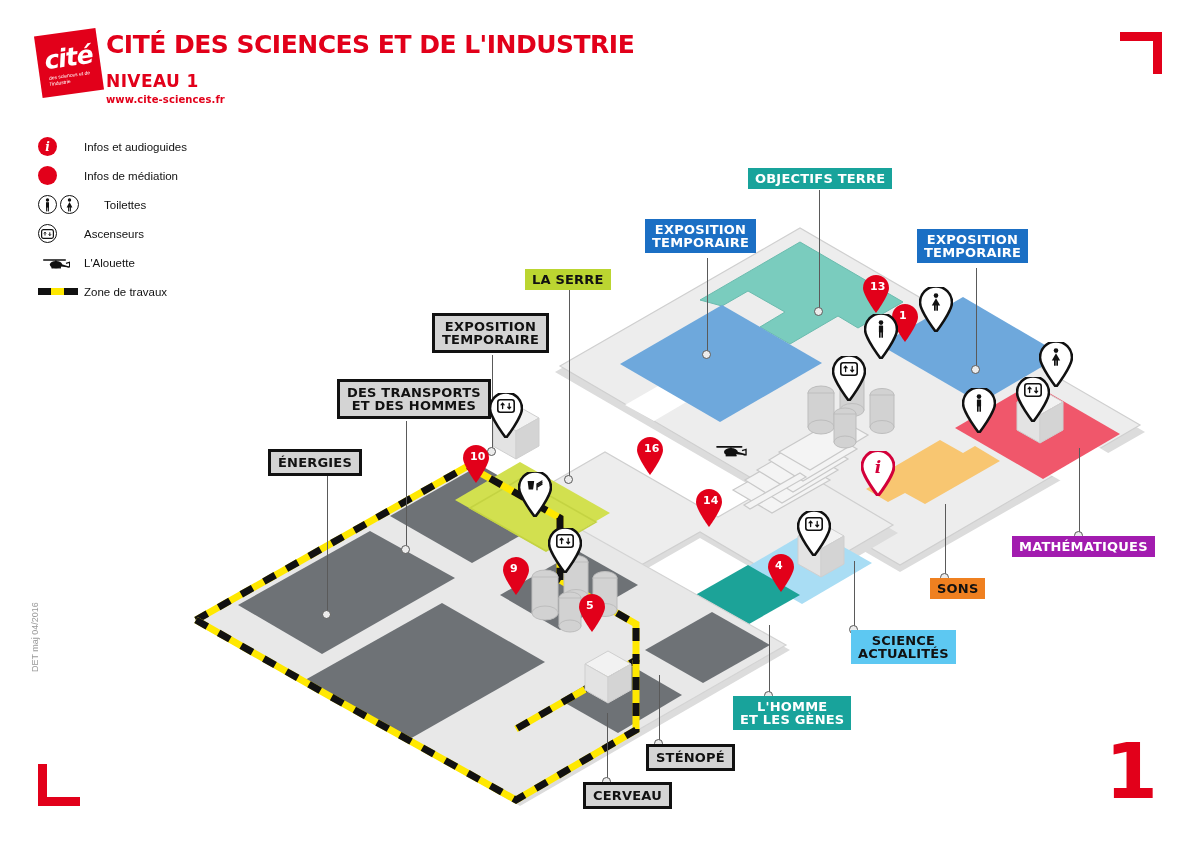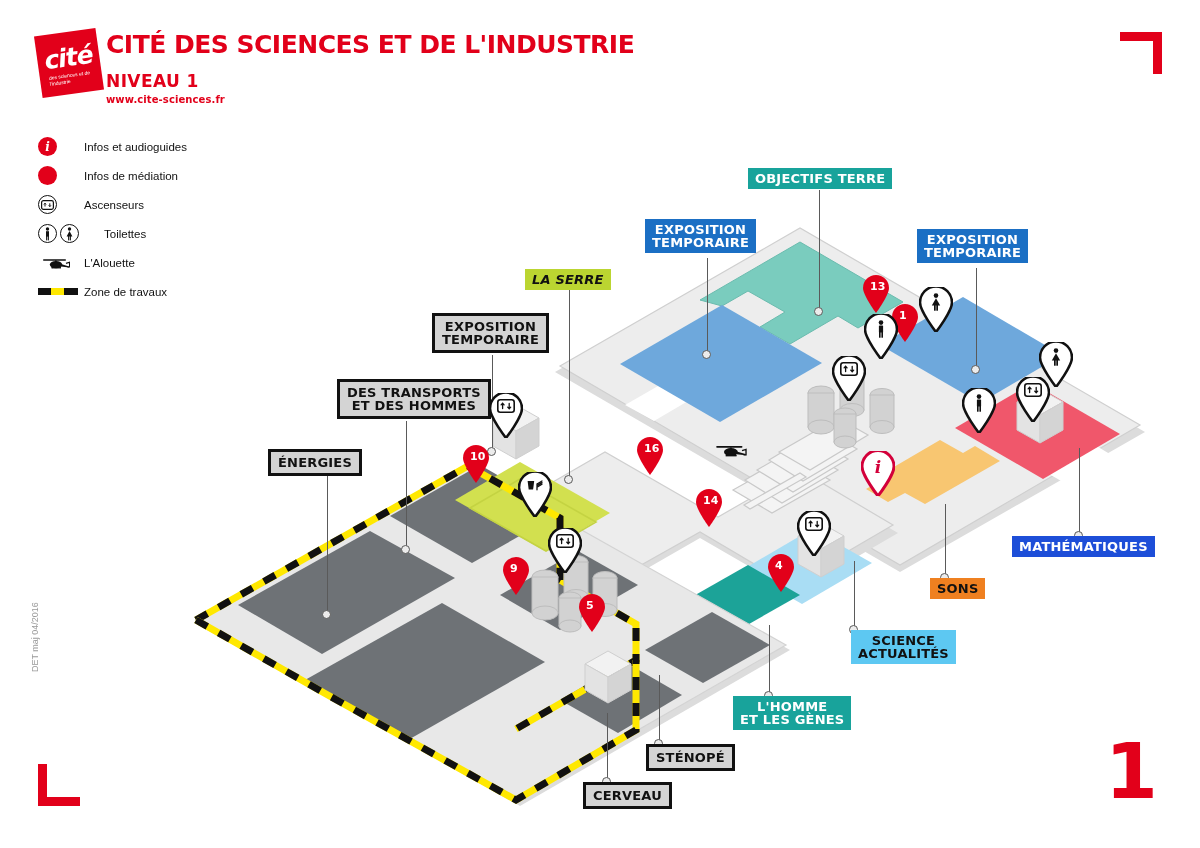--- a/index.html
+++ b/index.html
@@ -89,22 +89,22 @@
     font-size: 13px;
     letter-spacing: 0.2px;
     line-height: 13px;
     padding: 4px 7px;
     text-align: center;
     white-space: pre-line;
     color: #111;
   }
   .lbl.blue   { background:#1B6FC4; color:#fff; }
   .lbl.teal   { background:#18A39B; color:#fff; }
-  .lbl.green  { background:#BBD531; color:#111;font-style:italic; }
-  .lbl.red    { background:#1d4ed8; color:#fff; }
+  .lbl.green  { background:#BBD531; color:#111; }
+  .lbl.red    { background:#a21caf; color:#fff; }
   .lbl.orange { background:#EF8020; color:#111; }
   .lbl.cyan   { background:#5DC8F2; color:#111; }
   .lbl.works  {
     background:#D4D4D4; color:#111;
     border: 3px solid #111;
     background-image:
       repeating-linear-gradient(90deg, #111 0 8px, #FFE800 8px 16px);
     background-clip: border-box;
     padding: 0;
   }
@@ -173,33 +173,20 @@
         <div class="ico-info">i</div>
       </div>
       <div class="lg-txt">Infos et audioguides</div>
     </div>
 
     <div class="lg-row">
       <div class="lg-ico">
           <div class="ico-dot"></div>
         </div>
       <div class="lg-txt">Infos de médiation</div>
-    </div>
-
-    <div class="lg-row">
-      <div class="lg-ico">
-        <div class="ico-circ">
-          <svg width="13" height="10" viewBox="0 0 13 10">
-            <rect x="0.6" y="0.6" width="11.8" height="8.8" rx="1.8" fill="none" stroke="#111" stroke-width="1.2"></rect>
-            <path d="M4 6.5 L4 3.3 M2.9 4.4 L4 3.2 L5.1 4.4" stroke="#111" stroke-width="1" fill="none"></path>
-            <path d="M8.8 3.3 L8.8 6.5 M7.7 5.4 L8.8 6.6 L9.9 5.4" stroke="#111" stroke-width="1" fill="none"></path>
-          </svg>
-        </div>
-      </div>
-      <div class="lg-txt">Ascenseurs</div>
     </div>
 
     <div class="lg-row">
       <div class="lg-ico" style="flex:0 0 60px;width:60px">
         <div class="ico-circ">
           <svg width="9" height="14" viewBox="0 0 9 14">
             <circle cx="4.5" cy="2" r="1.7" fill="#111"></circle>
             <rect x="3" y="4.2" width="3" height="5.4" fill="#111"></rect>
             <rect x="3.1" y="9" width="1.1" height="4.4" fill="#111"></rect>
             <rect x="4.8" y="9" width="1.1" height="4.4" fill="#111"></rect>
@@ -208,20 +195,33 @@
         <div class="ico-circ">
           <svg width="11" height="14" viewBox="0 0 11 14">
             <circle cx="5.5" cy="2" r="1.7" fill="#111"></circle>
             <path d="M5.5 4 L8.4 9.4 L2.6 9.4 Z" fill="#111"></path>
             <rect x="4.1" y="9" width="1.1" height="4.4" fill="#111"></rect>
             <rect x="5.8" y="9" width="1.1" height="4.4" fill="#111"></rect>
           </svg>
         </div>
       </div>
       <div class="lg-txt" style="margin-left:6px">Toilettes</div>
+    </div>
+
+    <div class="lg-row">
+      <div class="lg-ico">
+        <div class="ico-circ">
+          <svg width="13" height="10" viewBox="0 0 13 10">
+            <rect x="0.6" y="0.6" width="11.8" height="8.8" rx="1.8" fill="none" stroke="#111" stroke-width="1.2"></rect>
+            <path d="M4 6.5 L4 3.3 M2.9 4.4 L4 3.2 L5.1 4.4" stroke="#111" stroke-width="1" fill="none"></path>
+            <path d="M8.8 3.3 L8.8 6.5 M7.7 5.4 L8.8 6.6 L9.9 5.4" stroke="#111" stroke-width="1" fill="none"></path>
+          </svg>
+        </div>
+      </div>
+      <div class="lg-txt">Ascenseurs</div>
     </div>
 
 
     <div class="lg-row">
       <div class="lg-ico">
         <svg width="32" height="16" viewBox="0 0 32 16">
           <ellipse cx="18" cy="9.6" rx="6.2" ry="3.6" fill="#111"></ellipse>
           <path d="M23 9 L31 11.4 L31 12.6 L23 11.6 Z" fill="#111"></path>
           <path d="M28 8.4 L31.6 7.2 L31.6 12 L29.4 12" fill="none" stroke="#111" stroke-width="1.2"></path>
           <rect x="5" y="4.2" width="23" height="1.5" rx="0.7" fill="#111"></rect>

